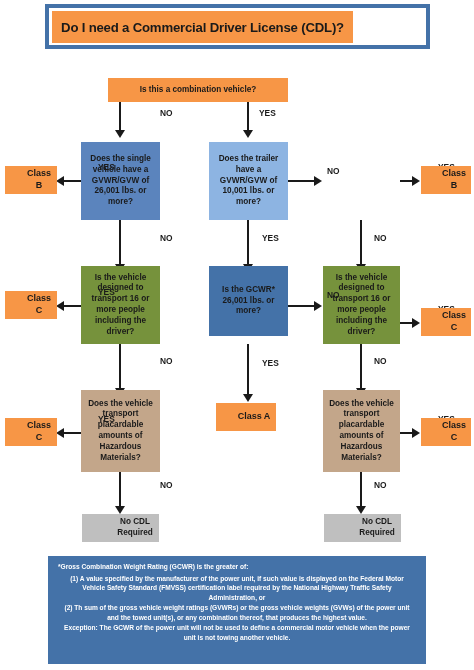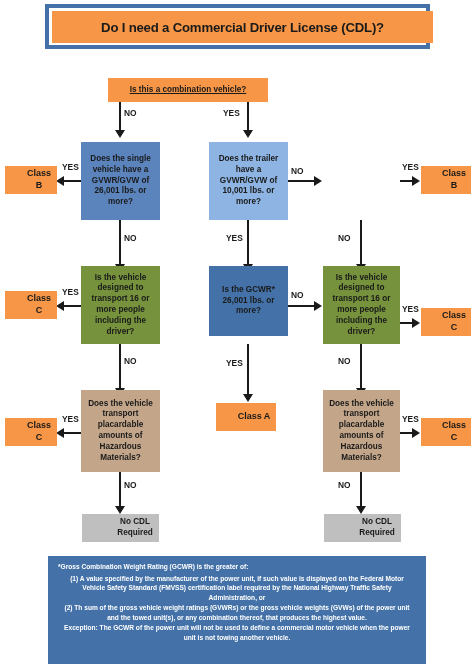--- a/index.html
+++ b/index.html
@@ -20,21 +20,21 @@
     position:absolute;
     left:45px; top:4px;
     width:385px; height:45px;
     background:#ffffff;
     border:4px solid #4472a8;
     box-sizing:border-box;
   }
   .title-fill{
     position:absolute;
     left:52px; top:11px;
-    width:381px; height:32px;
+    width:301px; height:32px;
     background:#f79646;
     display:flex;
     align-items:center;
     justify-content:center;
     box-sizing:border-box;
   }
   .title-text{
     font-size:13.2px;
     font-weight:bold;
     color:#1a1a1a;
@@ -105,20 +105,21 @@
     border-top:5px solid transparent;
     border-bottom:5px solid transparent;
     border-left:8px solid #1a1a1a;
   }
   .elabel{
     position:absolute;
     font-size:8.4px;
     font-weight:bold;
     color:#1a1a1a;
     white-space:nowrap;
+    margin-left:36px;
   }
 
   
   .footnote{
     position:absolute;
     left:48px; top:556px;
     width:378px; height:108px;
     background:#4472a8;
     box-sizing:border-box;
     padding:6px 10px 4px 10px;
@@ -133,21 +134,21 @@
 </head>
 <body>
 
 <div id="page">
 
   <div class="title-frame"></div>
   <div class="title-fill">
     <span class="title-text">Do I need a Commercial Driver License (CDL)?</span>
   </div>
 
-  <div class="node orange" style="left:108px;top:78px;width:160px;height:24px;text-decoration:underline;">Is this a combination vehicle?</div>
+  <div class="node orange" style="left:108px;top:78px;width:180px;height:24px;">Is this a combination vehicle?</div>
 
   <div class="vline" style="left:119px;top:102px;height:30px;"></div>
   <div class="arrow-down" style="left:115px;top:130px;"></div>
   <div class="elabel" style="left:124px;top:108px;">NO</div>
 
   <div class="vline" style="left:247px;top:102px;height:30px;"></div>
   <div class="arrow-down" style="left:243px;top:130px;"></div>
   <div class="elabel" style="left:223px;top:108px;">YES</div>
 
   <div class="node blue-mid" style="left:81px;top:142px;width:79px;height:78px;">Does the single vehicle have a GVWR/GVW of 26,001 lbs. or more?</div>

